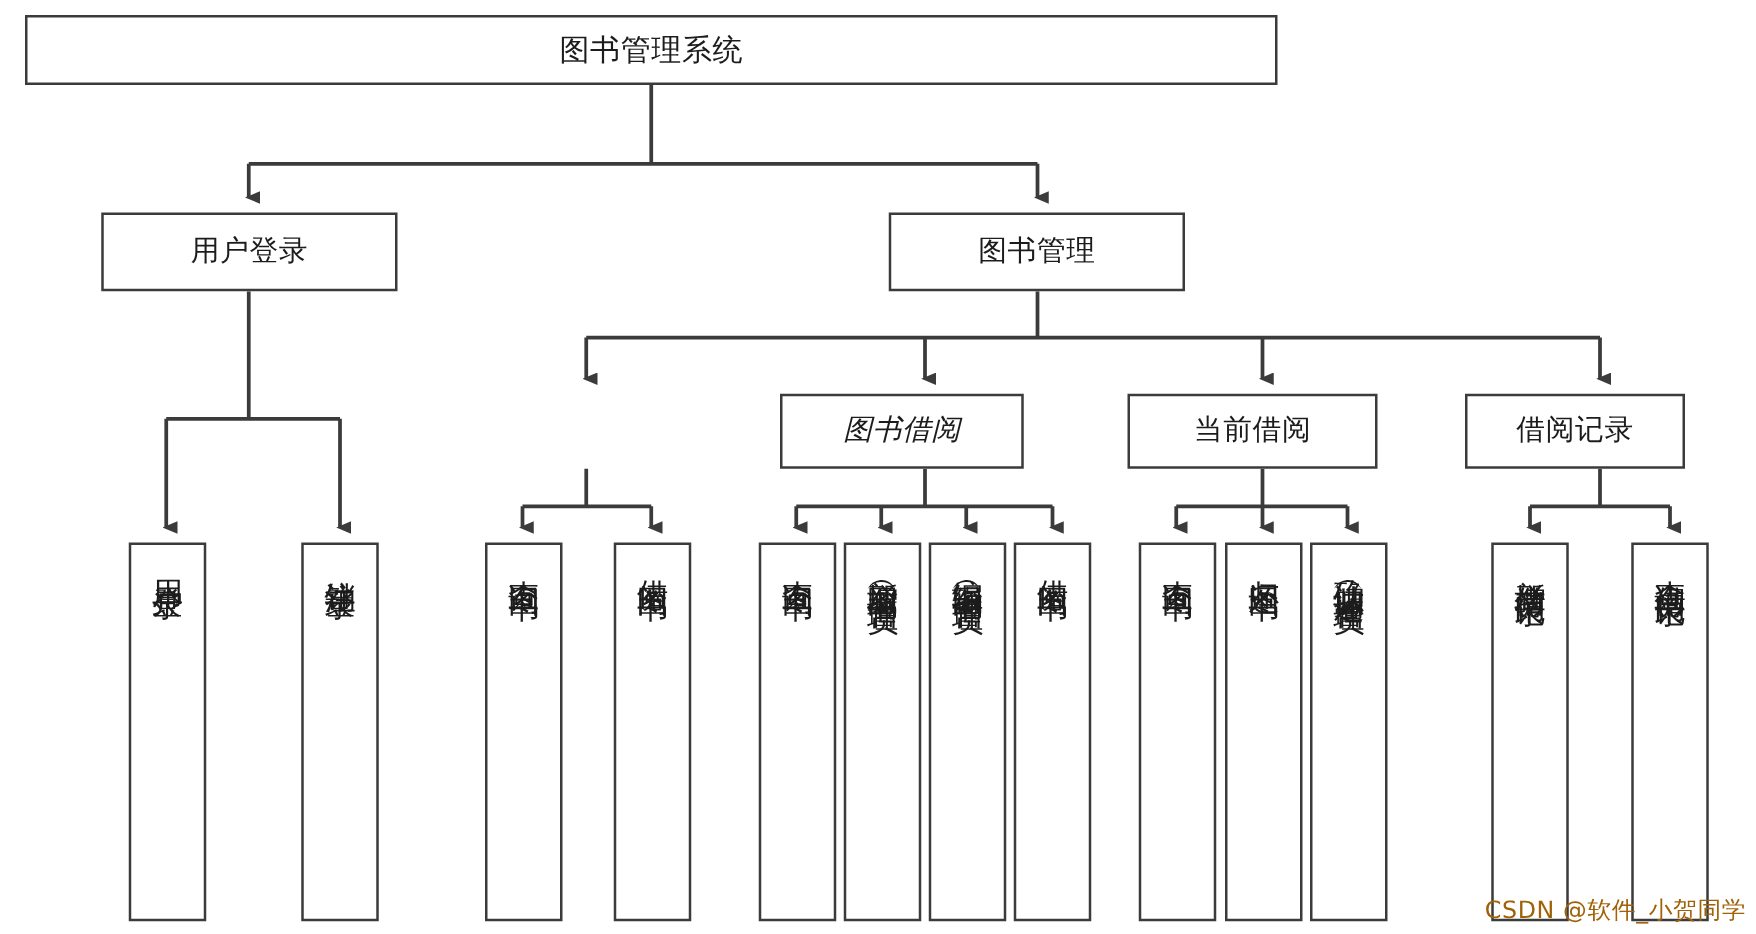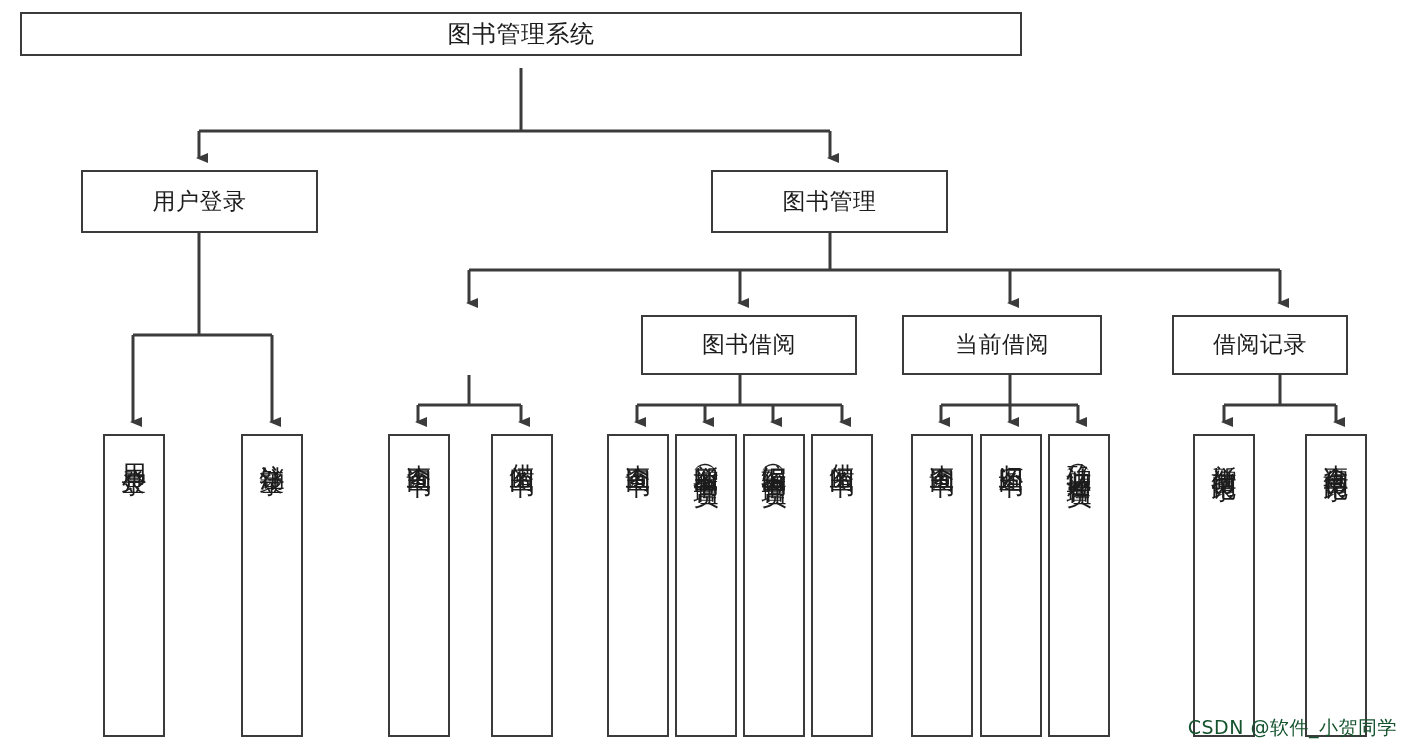--- a/index.html
+++ b/index.html
@@ -62,21 +62,21 @@
     font-size: 25px;
     line-height: 1;
     letter-spacing: 3px;
     white-space: nowrap;
   }
   .watermark {
     position: absolute;
     right: 8px;
     bottom: 6px;
     font-size: 19px;
-    color: #14532d;
+    color: #a16207;
     letter-spacing: 0.5px;
     z-index: 5;
     white-space: nowrap;
     font-family: "DejaVu Sans", "Liberation Sans", sans-serif;
   }
 </style>
 </head>
 <body>
 
 <div id="canvas">
@@ -124,32 +124,32 @@
       <path d="M1010,405 L1010,422" marker-end="url(#arrow)"></path>
       <path d="M1078,405 L1078,422" marker-end="url(#arrow)"></path>
 
       <path d="M1280,375 L1280,405"></path>
       <path d="M1224,405 L1336,405"></path>
       <path d="M1224,405 L1224,422" marker-end="url(#arrow)"></path>
       <path d="M1336,405 L1336,422" marker-end="url(#arrow)"></path>
     </g>
   </svg>
 
-  <div class="node horiz root" style="left:20px; top:12px; width:1002px; height:44px;">
+  <div class="node horiz root" style="left:20px; top:12px; width:1002px; height:56px;">
     <span class="label">图书管理系统</span>
   </div>
 
   <div class="node horiz" style="left:81px; top:170px; width:237px; height:63px;">
     <span class="label">用户登录</span>
   </div>
   <div class="node horiz" style="left:711px; top:170px; width:237px; height:63px;">
     <span class="label">图书管理</span>
   </div>
 
-  <div class="node horiz" style="left:641px; top:315px; width:216px; height:60px;">
+  <div class="node horiz" style="left:624px; top:315px; width:195px; height:60px;font-style:italic;">
     <span class="label">图书借阅</span>
   </div>
   <div class="node horiz" style="left:902px; top:315px; width:200px; height:60px;">
     <span class="label">当前借阅</span>
   </div>
   <div class="node horiz" style="left:1172px; top:315px; width:176px; height:60px;">
     <span class="label">借阅记录</span>
   </div>
 
   <div class="node vert" style="left:103px; top:434px; width:62px; height:303px;">

